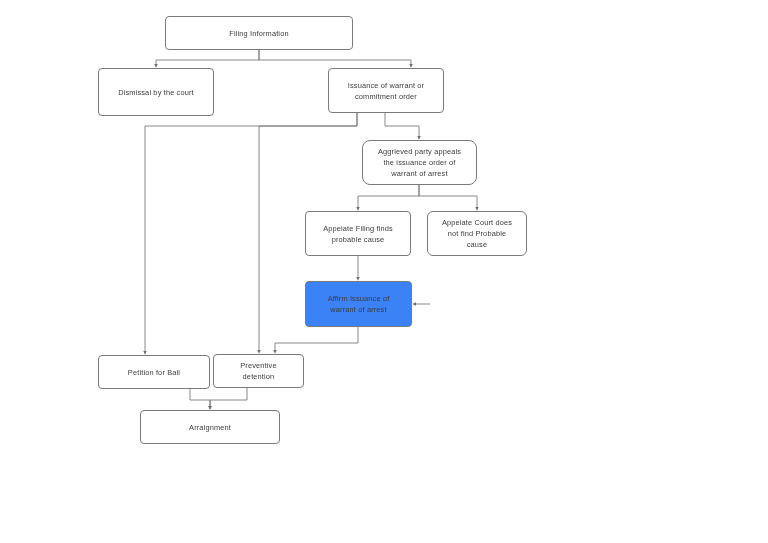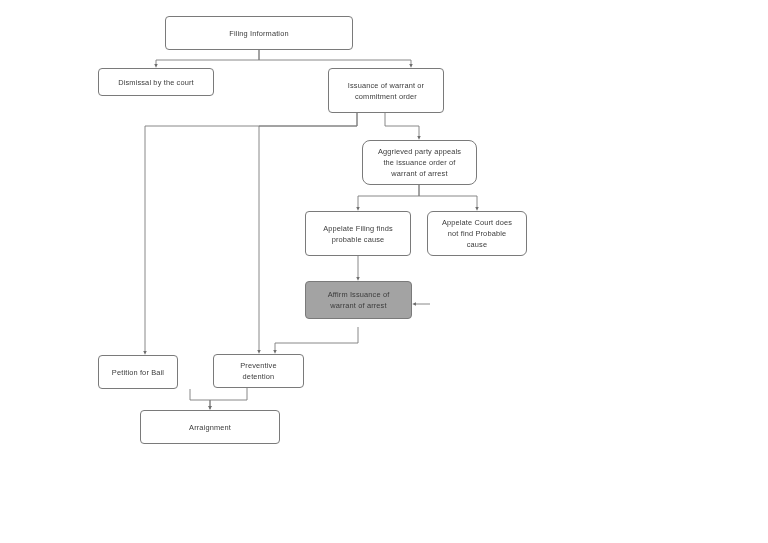--- a/index.html
+++ b/index.html
@@ -71,32 +71,32 @@
         <path d="M 358 256 L 358 279" fill="none" stroke="#7a7a7a" stroke-width="0.9" marker-end="url(#arrowhead)"></path>
         <path d="M 430 304 L 414 304" fill="none" stroke="#7a7a7a" stroke-width="0.9" marker-end="url(#arrowhead)"></path>
         <path d="M 358 327 L 358 343 L 275 343 L 275 352" fill="none" stroke="#7a7a7a" stroke-width="0.9" marker-end="url(#arrowhead)"></path>
         <path d="M 190 389 L 190 400 L 210 400 L 210 408" fill="none" stroke="#7a7a7a" stroke-width="0.9" marker-end="url(#arrowhead)"></path>
         <path d="M 247 388 L 247 400 L 210 400 L 210 408" fill="none" stroke="#7a7a7a" stroke-width="0.9" marker-end="url(#arrowhead)"></path>
       </g>
   </svg>
 
   <div id="node-layer">
       <div class="node" style="left: 165px; top: 16px; width: 188px; height: 34px; border-color: rgb(122, 122, 122); background: rgb(255, 255, 255); color: rgb(59, 59, 59);"><span>Filing Information</span></div>
-      <div class="node" style="left: 98px; top: 68px; width: 116px; height: 28px; border-color: rgb(122, 122, 122); background: rgb(255, 255, 255); color: rgb(59, 59, 59);"><span>Dismissal by the court</span></div>
+      <div class="node" style="left: 98px; top: 68px; width: 116px; height: 48px; border-color: rgb(122, 122, 122); background: rgb(255, 255, 255); color: rgb(59, 59, 59);"><span>Dismissal by the court</span></div>
       <div class="node" style="left: 328px; top: 68px; width: 116px; height: 45px; border-color: rgb(122, 122, 122); background: rgb(255, 255, 255); color: rgb(59, 59, 59);"><span>Issuance of warrant or
 commitment order</span></div>
       <div class="node" style="left: 362px; top: 140px; width: 115px; height: 45px; border-color: rgb(122, 122, 122); background: rgb(255, 255, 255); color: rgb(59, 59, 59); border-radius: 8px;"><span>Aggrieved party appeals
 the issuance order of
 warrant  of arrest</span></div>
       <div class="node" style="left: 305px; top: 211px; width: 106px; height: 45px; border-color: rgb(122, 122, 122); background: rgb(255, 255, 255); color: rgb(59, 59, 59);"><span>Appelate Filing finds
 probable cause</span></div>
       <div class="node" style="left: 427px; top: 211px; width: 100px; height: 45px; border-color: rgb(122, 122, 122); background: rgb(255, 255, 255); color: rgb(59, 59, 59); border-radius: 6px;"><span>Appelate Court does
 not find Probable
 cause</span></div>
-      <div class="node" style="left: 305px; top: 281px; width: 107px; height: 38px; border-color: rgb(122, 122, 122); background: #a3a3a3; color: rgb(59, 59, 59);"><span>Affirm Issuance of
+      <div class="node" style="left: 305px; top: 281px; width: 107px; height: 46px; border-color: rgb(122, 122, 122); background: #3b82f6; color: rgb(59, 59, 59);"><span>Affirm Issuance of
 warrant of arrest</span></div>
-      <div class="node" style="left: 98px; top: 355px; width: 80px; height: 34px; border-color: rgb(122, 122, 122); background: rgb(255, 255, 255); color: rgb(59, 59, 59);"><span>Petition for Bail</span></div>
+      <div class="node" style="left: 98px; top: 355px; width: 112px; height: 34px; border-color: rgb(122, 122, 122); background: rgb(255, 255, 255); color: rgb(59, 59, 59);"><span>Petition for Bail</span></div>
       <div class="node" style="left: 213px; top: 354px; width: 91px; height: 34px; border-color: rgb(122, 122, 122); background: rgb(255, 255, 255); color: rgb(59, 59, 59);"><span>Preventive
 detention</span></div>
       <div class="node" style="left: 140px; top: 410px; width: 140px; height: 34px; border-color: rgb(122, 122, 122); background: rgb(255, 255, 255); color: rgb(59, 59, 59);"><span>Arraignment</span></div>
     </div>
 
 </div>
 
 </body></html>

